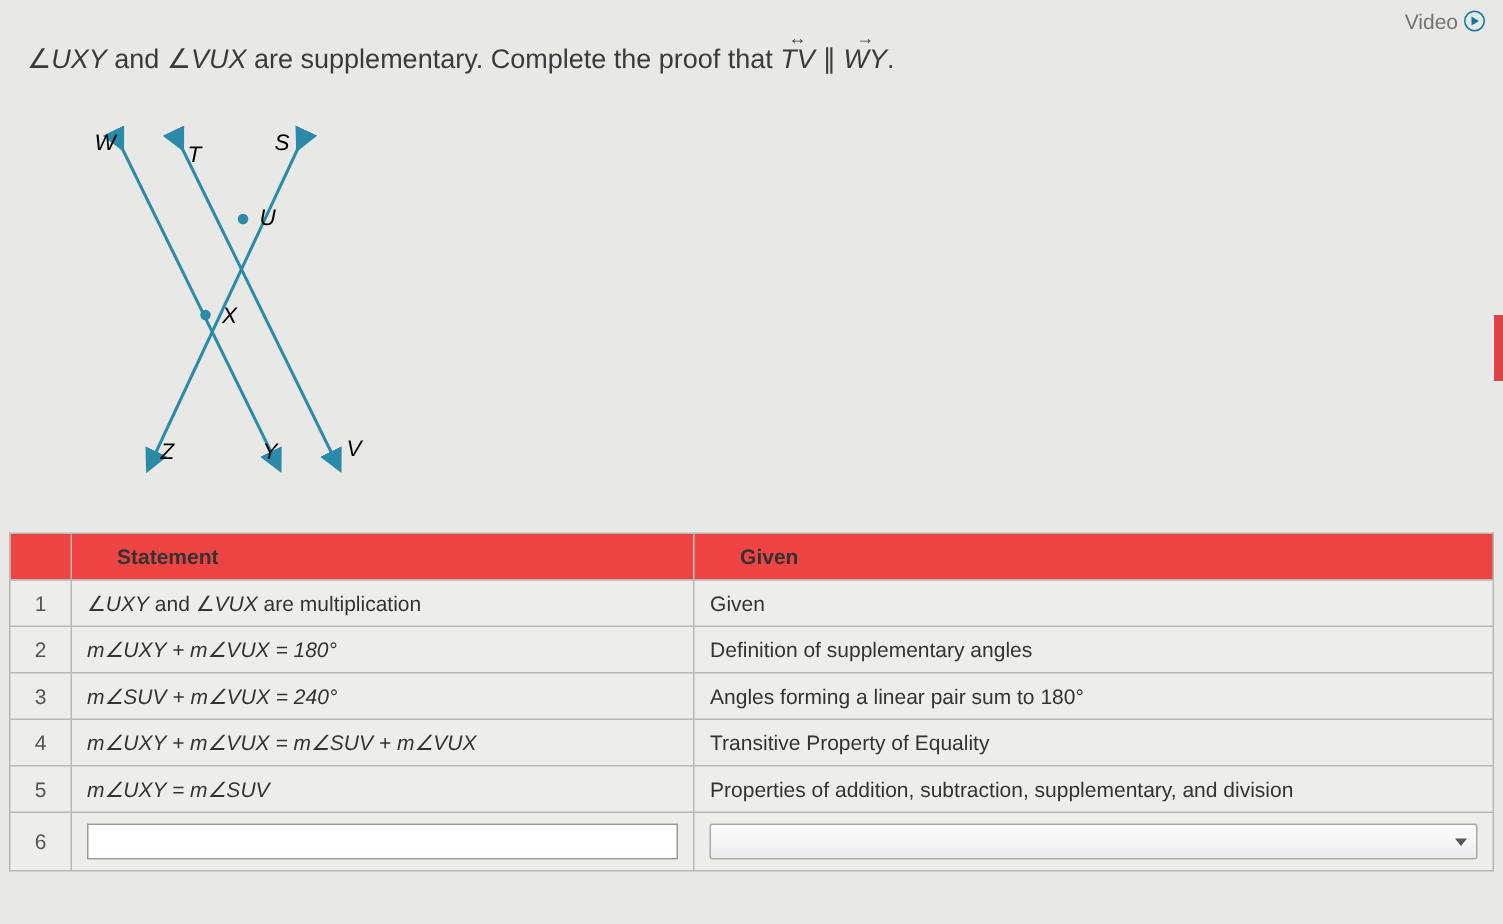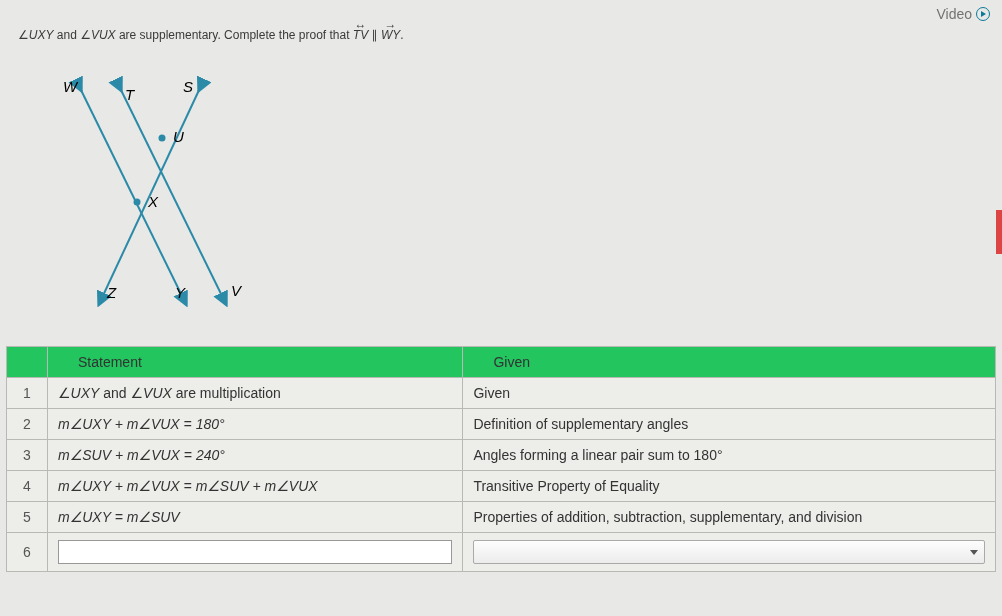--- a/index.html
+++ b/index.html
@@ -33,21 +33,21 @@
     }
     .video-link .play-triangle {
       width: 0; height: 0;
       border-left: 5px solid #0a7a9c;
       border-top: 3px solid transparent;
       border-bottom: 3px solid transparent;
       margin-left: 1px;
     }
     .problem-text {
       padding: 28px 18px 10px 18px;
-      font-size: 12px;
+      font-size: 18px;
       color: #3a3a3a;
     }
     .overline-arrows {
       position: relative;
       display: inline-block;
     }
     .overline-arrows::before {
       content: "↔";
       position: absolute;
       top: -11px;
@@ -79,22 +79,22 @@
       font-size: 14px;
     }
     .proof-table th, .proof-table td {
       border: 1px solid #b8b8b4;
       padding: 7px 10px;
       text-align: left;
       vertical-align: middle;
       background: #ededea;
     }
     .proof-table th {
-      font-weight: normal;
-      background: #22c55e;
+      font-weight: bold;
+      background: #ef4444;
       padding-left: 30px;
     }
     .proof-table .num-col {
       width: 24px;
       text-align: center;
       color: #555;
     }
     .proof-table .stmt-col { width: 42%; }
     .input-cell input, .dropdown-cell {
       width: 100%;

